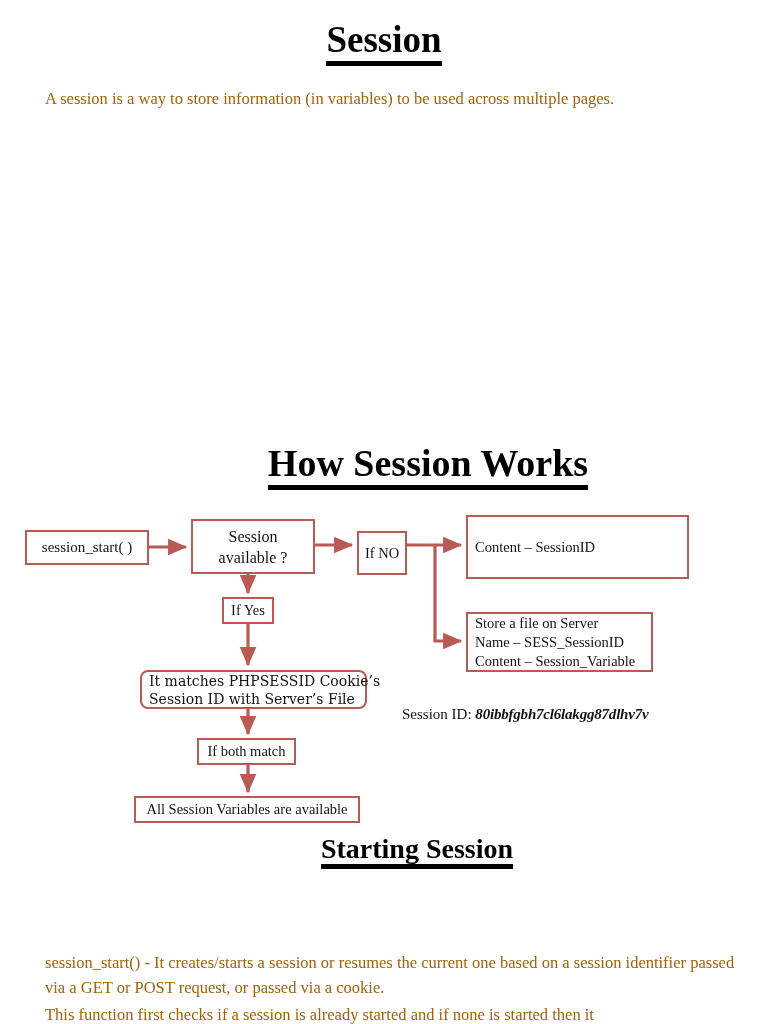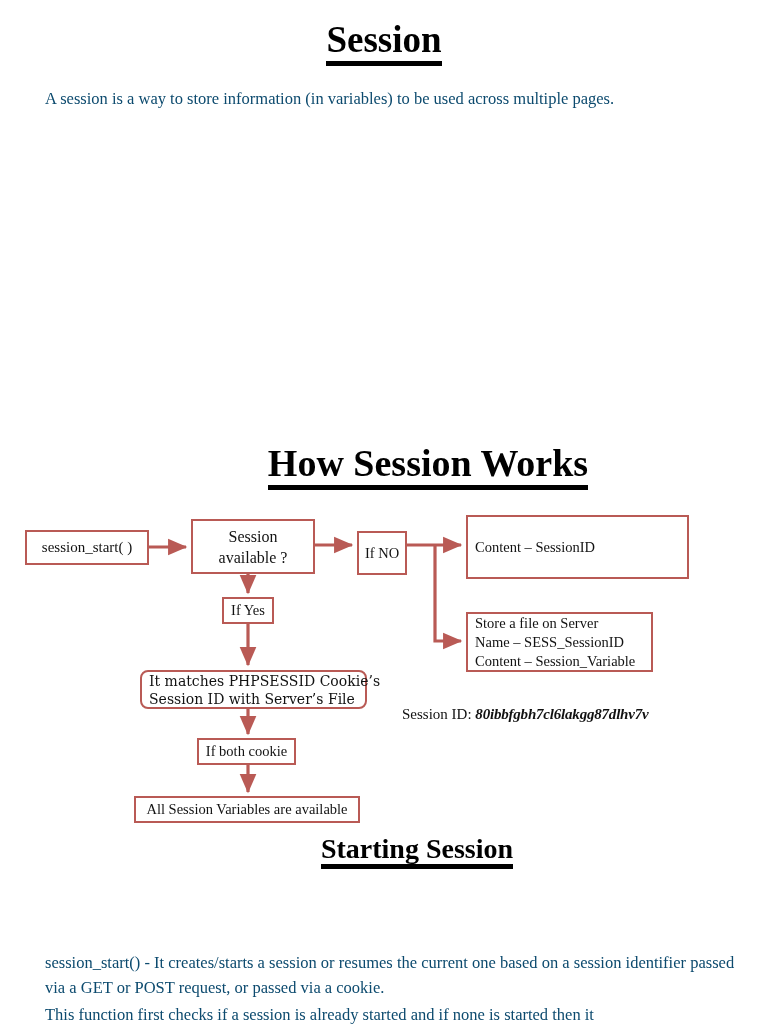--- a/index.html
+++ b/index.html
@@ -38,21 +38,21 @@
   #h-how       { top: 441px; font-size: 38px; padding-left: 44px; }
   #h-how span.htext { border-bottom-width: 5px; }
   #h-starting  { top: 833px; font-size: 28px; margin-left: 33px; }
   #h-starting span.htext { border-bottom-width: 5px; }
 
   
   .para {
     position: absolute;
     font-size: 16.5px;
     line-height: 25px;
-    color: #0c4a6e;
+    color: #a16207;
   }
   #p-intro   { left: 45px; top: 86px;  width: 690px; }
   #p-start1  { left: 45px; top: 950px; width: 690px; }
   #p-start2  { left: 45px; top: 1002px; width: 690px; }
 
   
   #flow {
     position: absolute;
     left: 0;
     top: 0;
@@ -177,21 +177,21 @@
 <div class="fbox ctr" id="b-ifyes">
   <span class="ln">If Yes</span>
 </div>
 
 <div class="fbox lft" id="b-matches">
   <span class="ln">It matches PHPSESSID Cookie’s</span>
   <span class="ln">Session ID with Server’s File</span>
 </div>
 
 <div class="fbox ctr" id="b-bothmatch">
-  <span class="ln">If both cookie</span>
+  <span class="ln">If both match</span>
 </div>
 
 <div class="fbox ctr" id="b-allvars">
   <span class="ln">All Session Variables are available</span>
 </div>
 
 <div id="sessid">
   <span>Session ID:</span>
   <span class="sval">80ibbfgbh7cl6lakgg87dlhv7v</span>
 </div>

